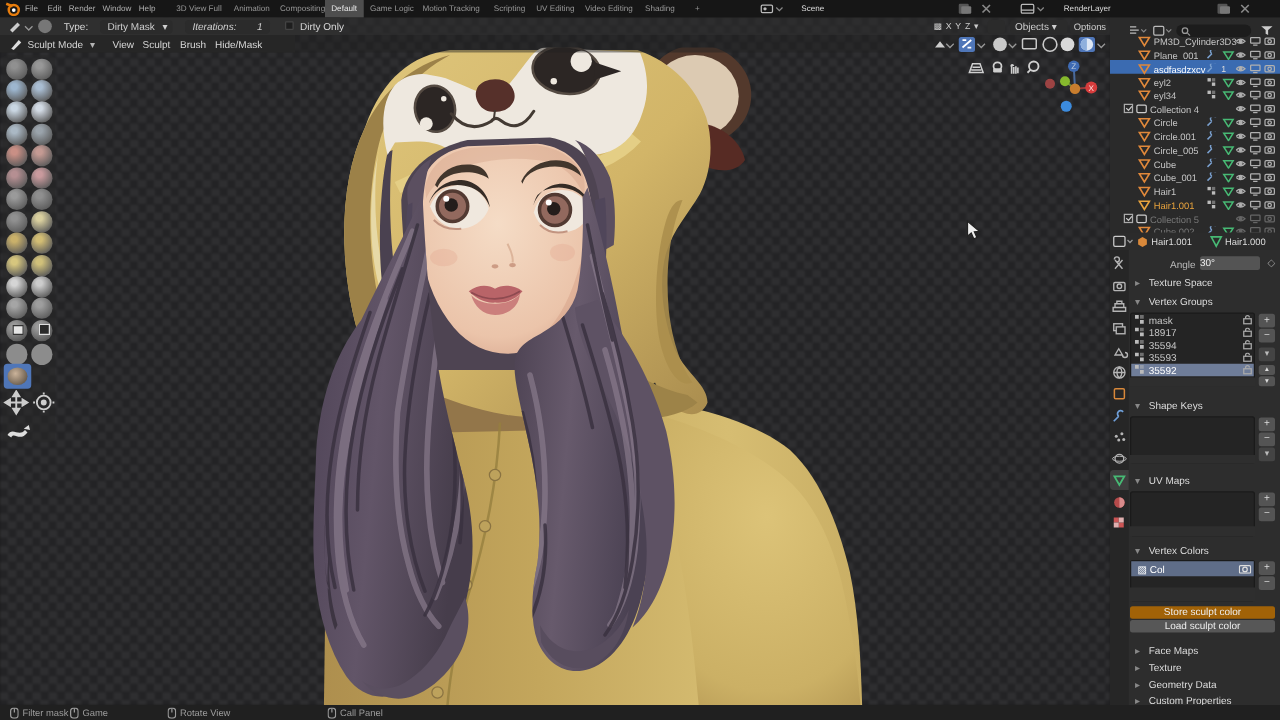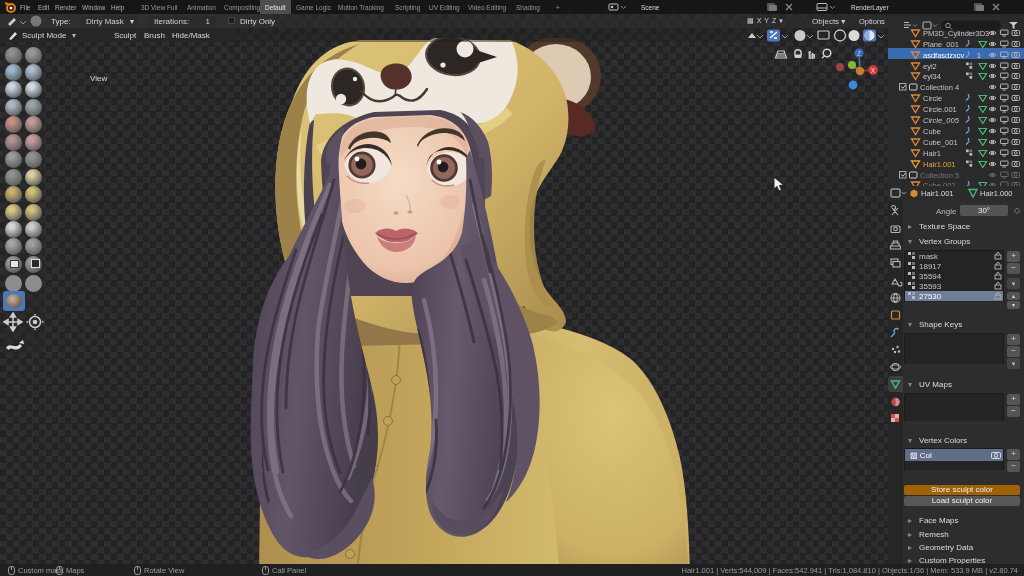--- a/index.html
+++ b/index.html
@@ -242,21 +242,21 @@
   <svg class="abs" style="left:973px;top:2px;" width="30" height="10" viewBox="0 0 30 10">
       <rect x="1" y="1" width="8" height="8" rx="1" fill="#555"></rect>
       <rect x="3" y="3" width="8" height="6" rx="1" fill="#777"></rect>
       <path d="M20,2 l6,6 M26,2 l-6,6" stroke="#888" stroke-width="1.3"></path>
     </svg>
 
   <div class="abs" style="left:0;top:14px;width:888px;height:14px;background:rgba(46,46,46,0.55);"></div>
   <div class="abs" style="left:0;top:14px;width:272px;height:14px;background:#2f2f2f;"></div>
   <div class="abs txt w" style="left:51px;top:17px;">Type:</div>
   <div class="abs btn" style="left:80px;top:15.5px;width:58px;height:11px;padding-left:6px;line-height:11px;">Dirty Mask <span style="float:right;margin-right:4px;">▾</span></div>
-  <div class="abs btn" style="left:148px;top:15.5px;width:68px;height:11px;line-height:11px;"><span style="margin-left:6px;">Iterations:</span><span style="float:right;margin-right:6px;">1</span></div>
+  <div class="abs btn" style="left:148px;top:15.5px;width:68px;height:11px;line-height:11px;font-style:italic;"><span style="margin-left:6px;">Iterations:</span><span style="float:right;margin-right:6px;">1</span></div>
   <div class="abs" style="left:228px;top:17px;width:7px;height:7px;background:#1e1e1e;border-radius:1px;border:1px solid #444;"></div>
   <div class="abs txt w" style="left:240px;top:17px;">Dirty Only</div>
   <svg class="abs" style="left:6px;top:15px;" width="36" height="12" viewBox="0 0 36 12">
       <path d="M2,9 L8,3 L10,5 L4,11 Z" fill="#ccc"></path>
       <path d="M14,6 l3,3 3,-3" stroke="#999" fill="none"></path>
       <circle cx="30" cy="6" r="5.5" fill="#777"></circle>
     </svg>
 
   <div class="abs txt" style="left:747px;top:17px;color:#ccc;font-size:7px;">▩<span style="letter-spacing:3px;margin-left:3px;">XYZ</span>▾</div>
   <div class="abs btn" style="left:790px;top:15.5px;width:14px;height:11px;"></div>
@@ -264,21 +264,21 @@
 
   <div class="abs btn" style="left:856px;top:15.5px;width:30px;height:11px;padding-left:3px;font-size:7.5px;">Options</div>
 
   <div class="abs" style="left:0;top:28px;width:888px;height:14px;background:rgba(34,34,34,0.45);"></div>
   <div class="abs" style="left:0;top:28px;width:236px;height:14px;background:#262626;"></div>
   <svg class="abs" style="left:8px;top:30px;" width="10" height="10" viewBox="0 0 10 10">
       <path d="M1,9 L7,2 L9,4 L3,10 Z" fill="#ddd"></path>
     </svg>
   <div class="abs txt w" style="left:22px;top:31px;">Sculpt Mode</div>
   <div class="abs txt" style="left:72px;top:31px;">▾</div>
-  <div class="abs txt w" style="left:90px;top:31px;margin-top:43px;">View</div>
+  <div class="abs txt w" style="left:90px;top:31px;">View</div>
   <div class="abs txt w" style="left:114px;top:31px;">Sculpt</div>
   <div class="abs txt w" style="left:144px;top:31px;">Brush</div>
   <div class="abs txt w" style="left:172px;top:31px;">Hide/Mask</div>
 
   <svg class="abs" style="left:745px;top:29px;" width="140" height="13" viewBox="0 0 140 13">
     <path d="M3,9 l4,-5 4,5 z" fill="#ccc"></path>
       <path d="M12,6 l3,3 3,-3" stroke="#999" fill="none"></path>
     <rect x="22" y="0.5" width="13" height="12" rx="2" fill="#4f76b8"></rect>
       <path d="M25,9 L32,3 M25,3 l3,0 M32,9 l-3,0" stroke="#fff" stroke-width="1.4"></path>
     <path d="M37,6 l3,3 3,-3" fill="none" stroke="#999"></path>
@@ -541,21 +541,21 @@
             <path d="M14.5,7 h3.5"></path>
             <rect x="24" y="1.5" width="7.5" height="5" rx="1"></rect>
             <circle cx="27.7" cy="4" r="1.4"></circle>
           </g>
         </svg>
         <svg style="position:absolute;left:77px;top:1px" width="26" height="8" viewBox="0 0 26 8">
           <path d="M1,6.5 l3.5,-3.5 M4.5,3 a2.2,2.2 0 1 1 3,-3" stroke="#7aa0cf" fill="none" stroke-width="1.2"></path>
           <path d="M14,1.5 h7.5 l-3.7,6 z" fill="none" stroke="#47b974" stroke-width="1.2"></path>
         </svg>
       </div>
-      <div style="position:absolute;left:0;top:101px;width:136px;height:10px;font-style:italic;">
+      <div style="position:absolute;left:0;top:101px;width:136px;height:10px;">
         <svg style="position:absolute;left:22px;top:0;overflow:visible" width="20" height="10" viewBox="0 0 20 10">
           <path d="M1.5,2 h8 l-4,6.5 z" fill="none" stroke="#e0883a" stroke-width="1.3"></path>
         </svg>
         <span style="position:absolute;left:35px;top:1px;font-size:7.5px;color:#c5c5c5;white-space:nowrap;">Circle_005</span>
         <svg style="position:absolute;right:4px;top:1px" width="32" height="8" viewBox="0 0 32 8">
           <g stroke="#b0b0b0" fill="none">
             <path d="M1,4 q3.5,-3.5 7,0 q-3.5,3.5 -7,0"></path>
             <circle cx="4.5" cy="4" r="1.1" fill="#b0b0b0"></circle>
             <rect x="12.5" y="1" width="7.5" height="4.5" rx="0.5"></rect>
             <path d="M14.5,7 h3.5"></path>
@@ -736,21 +736,21 @@
         <g fill="#c55">
           <rect x="3" y="214" width="4" height="4"></rect>
           <rect x="7" y="218" width="4" height="4"></rect>
         </g>
         <g fill="#e0b0b0">
           <rect x="7" y="214" width="4" height="4"></rect>
           <rect x="3" y="218" width="4" height="4"></rect>
         </g>
       </svg>
       <span style="position:absolute;left:48px;top:7px;font-size:8px;color:#bbb;">Angle</span>
-      <div style="position:absolute;left:72px;top:5px;width:48px;height:11px;background:#545454;border-radius:2px;color:#eee;font-size:8px;text-align:center;line-height:11px;">30°</div>
+      <div style="position:absolute;left:72px;top:5px;width:48px;height:11px;background:#545454;border-radius:2px;color:#eee;font-size:8px;text-align:left;line-height:11px;">30°</div>
       <span style="position:absolute;left:126px;top:6px;color:#999;font-size:8px;">◇</span>
       <span style="position:absolute;left:20px;top:22px;font-size:8px;color:#888;">▸</span>
       <span style="position:absolute;left:31px;top:22px;font-size:8px;color:#ddd;">Texture Space</span>
       <span style="position:absolute;left:20px;top:37px;font-size:8px;color:#888;">▾</span>
       <span style="position:absolute;left:31px;top:37px;font-size:8px;color:#ddd;">Vertex Groups</span>
       <div style="position:absolute;left:16px;top:50px;width:100px;height:58px;background:#242424;border:1px solid #1a1a1a;border-radius:2px;"></div>
       <svg style="position:absolute;left:20px;top:52px" width="8" height="8" viewBox="0 0 8 8">
         <g fill="#bbb">
           <rect x="0" y="0" width="3" height="3"></rect>
           <rect x="4" y="4" width="3" height="3"></rect>
@@ -799,21 +799,21 @@
         <path d="M2.5,3 v-1 a1.5,1.5 0 0 1 3,0" stroke="#aaa" fill="none"></path>
       </svg>
       <div style="position:absolute;left:17px;top:91px;width:98px;height:10px;background:#6f7d99;"></div>
       <svg style="position:absolute;left:20px;top:92px" width="8" height="8" viewBox="0 0 8 8">
         <g fill="#bbb">
           <rect x="0" y="0" width="3" height="3"></rect>
           <rect x="4" y="4" width="3" height="3"></rect>
           <rect x="4" y="0" width="3" height="3" opacity="0.5"></rect>
         </g>
       </svg>
-      <span style="position:absolute;left:31px;top:91.5px;font-size:8px;color:#fff;">27530</span>
+      <span style="position:absolute;left:31px;top:91.5px;font-size:8px;color:#fff;">35592</span>
       <svg style="position:absolute;left:106px;top:92px" width="8" height="8" viewBox="0 0 8 8">
         <rect x="1" y="3" width="6" height="4" fill="none" stroke="#aaa"></rect>
         <path d="M2.5,3 v-1 a1.5,1.5 0 0 1 3,0" stroke="#aaa" fill="none"></path>
       </svg>
       <div style="position:absolute;left:16px;top:102px;width:100px;height:7px;background:#2e2e2e;"></div>
       <div style="position:absolute;left:119px;top:51px;width:13px;height:11px;background:#545454;border-radius:2px;color:#ddd;font-size:8px;text-align:center;line-height:10px;">+</div>
       <div style="position:absolute;left:119px;top:63px;width:13px;height:11px;background:#545454;border-radius:2px;color:#ddd;font-size:8px;text-align:center;line-height:9px;">−</div>
       <div style="position:absolute;left:119px;top:78px;width:13px;height:11px;background:#444;border-radius:2px;color:#bbb;font-size:7px;text-align:center;line-height:11px;">▾</div>
       <div style="position:absolute;left:119px;top:92px;width:13px;height:8px;background:#545454;border-radius:2px;color:#ddd;font-size:6px;text-align:center;line-height:8px;">▴</div>
       <div style="position:absolute;left:119px;top:101px;width:13px;height:8px;background:#545454;border-radius:2px;color:#ddd;font-size:6px;text-align:center;line-height:8px;">▾</div>
@@ -840,44 +840,43 @@
         <circle cx="5" cy="4.5" r="1.8" fill="none" stroke="#ddd"></circle>
       </svg>
       <div style="position:absolute;left:16px;top:270px;width:100px;height:11px;background:#2e2e2e;"></div>
       <div style="position:absolute;left:119px;top:249px;width:13px;height:11px;background:#545454;border-radius:2px;color:#ddd;font-size:8px;text-align:center;line-height:10px;">+</div>
       <div style="position:absolute;left:119px;top:261px;width:13px;height:11px;background:#545454;border-radius:2px;color:#ddd;font-size:8px;text-align:center;line-height:9px;">−</div>
       <div style="position:absolute;left:16px;top:285px;width:116px;height:10px;background:#a16207;border-radius:2px;color:#eee;font-size:8px;text-align:center;line-height:10px;">Store sculpt color</div>
       <div style="position:absolute;left:16px;top:296px;width:116px;height:10px;background:#575757;border-radius:2px;color:#eee;font-size:8px;text-align:center;line-height:10px;">Load sculpt color</div>
       <span style="position:absolute;left:20px;top:316px;font-size:8px;color:#888;">▸</span>
       <span style="position:absolute;left:31px;top:316px;font-size:8px;color:#ddd;">Face Maps</span>
       <span style="position:absolute;left:20px;top:330px;font-size:8px;color:#888;">▸</span>
-      <span style="position:absolute;left:31px;top:330px;font-size:8px;color:#ddd;">Remesh</span>
+      <span style="position:absolute;left:31px;top:330px;font-size:8px;color:#ddd;">Texture</span>
       <span style="position:absolute;left:20px;top:343px;font-size:8px;color:#888;">▸</span>
       <span style="position:absolute;left:31px;top:343px;font-size:8px;color:#ddd;">Geometry Data</span>
       <span style="position:absolute;left:20px;top:356px;font-size:8px;color:#888;">▸</span>
       <span style="position:absolute;left:31px;top:356px;font-size:8px;color:#ddd;">Custom Properties</span>
     </div>
 
   <div class="abs" style="left:0;top:564px;width:1024px;height:12px;background:#202020;"></div>
   <div id="status" class="abs" style="left:0;top:564px;width:1024px;height:12px;">
       <svg style="position:absolute;left:8px;top:2px" width="7" height="9" viewBox="0 0 7 9">
         <rect x="0.5" y="0.5" width="6" height="8" rx="2.5" fill="none" stroke="#999"></rect>
         <line x1="3.5" y1="0.5" x2="3.5" y2="4" stroke="#999"></line>
       </svg>
-      <span style="position:absolute;left:18px;top:2px;font-size:7.5px;color:#9c9c9c;">Custom mask</span>
+      <span style="position:absolute;left:18px;top:2px;font-size:7.5px;color:#9c9c9c;">Filter mask</span>
       <svg style="position:absolute;left:56px;top:2px" width="7" height="9" viewBox="0 0 7 9">
         <rect x="0.5" y="0.5" width="6" height="8" rx="2.5" fill="none" stroke="#999"></rect>
         <line x1="3.5" y1="0.5" x2="3.5" y2="4" stroke="#999"></line>
       </svg>
-      <span style="position:absolute;left:66px;top:2px;font-size:7.5px;color:#9c9c9c;">Maps</span>
+      <span style="position:absolute;left:66px;top:2px;font-size:7.5px;color:#9c9c9c;">Game</span>
       <svg style="position:absolute;left:134px;top:2px" width="7" height="9" viewBox="0 0 7 9">
         <rect x="0.5" y="0.5" width="6" height="8" rx="2.5" fill="none" stroke="#999"></rect>
         <line x1="3.5" y1="0.5" x2="3.5" y2="4" stroke="#999"></line>
       </svg>
       <span style="position:absolute;left:144px;top:2px;font-size:7.5px;color:#9c9c9c;">Rotate View</span>
       <svg style="position:absolute;left:262px;top:2px" width="7" height="9" viewBox="0 0 7 9">
         <rect x="0.5" y="0.5" width="6" height="8" rx="2.5" fill="none" stroke="#999"></rect>
         <line x1="3.5" y1="0.5" x2="3.5" y2="4" stroke="#999"></line>
       </svg>
       <span style="position:absolute;left:272px;top:2px;font-size:7.5px;color:#9c9c9c;">Call Panel</span>
-      <span style="position:absolute;right:6px;top:2px;font-size:7.5px;color:#9c9c9c;">Hair1.001 | Verts:544,009 | Faces:542.941 | Tris:1,084.810 | Objects:1/36 | Mem: 533.9 MB | v2.80.74</span>
     </div>
 </div>
 
 </body></html>

